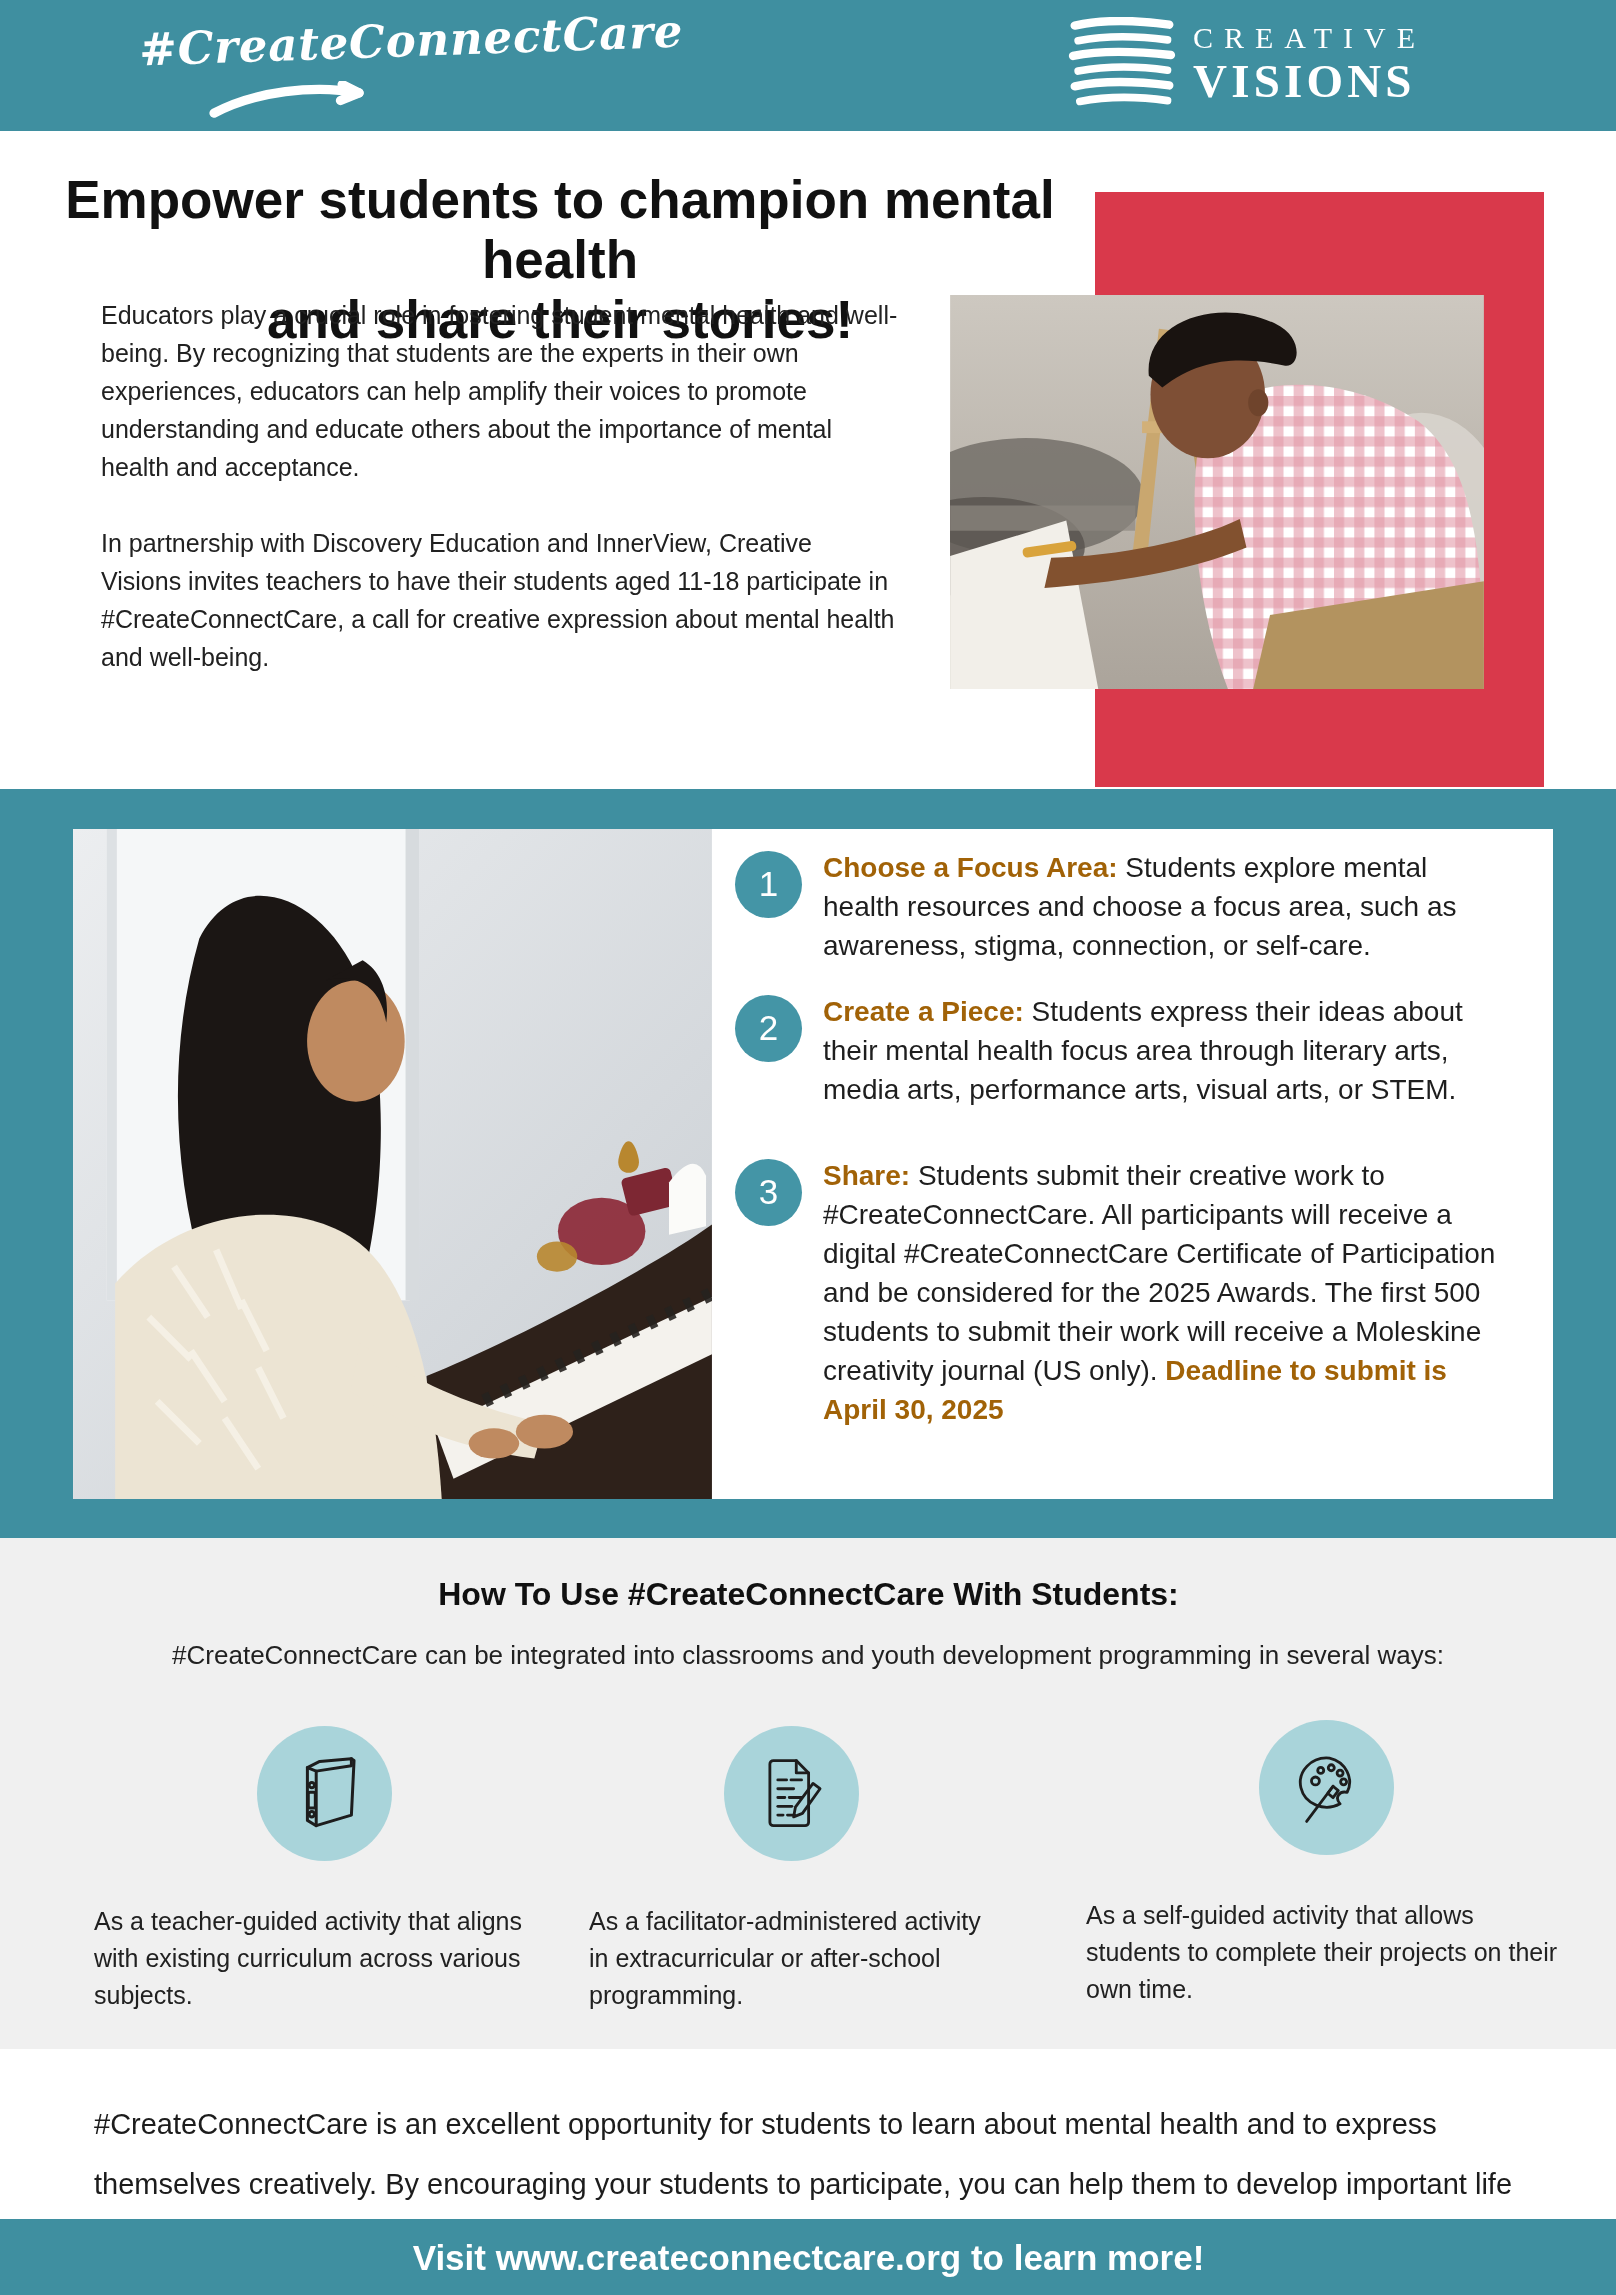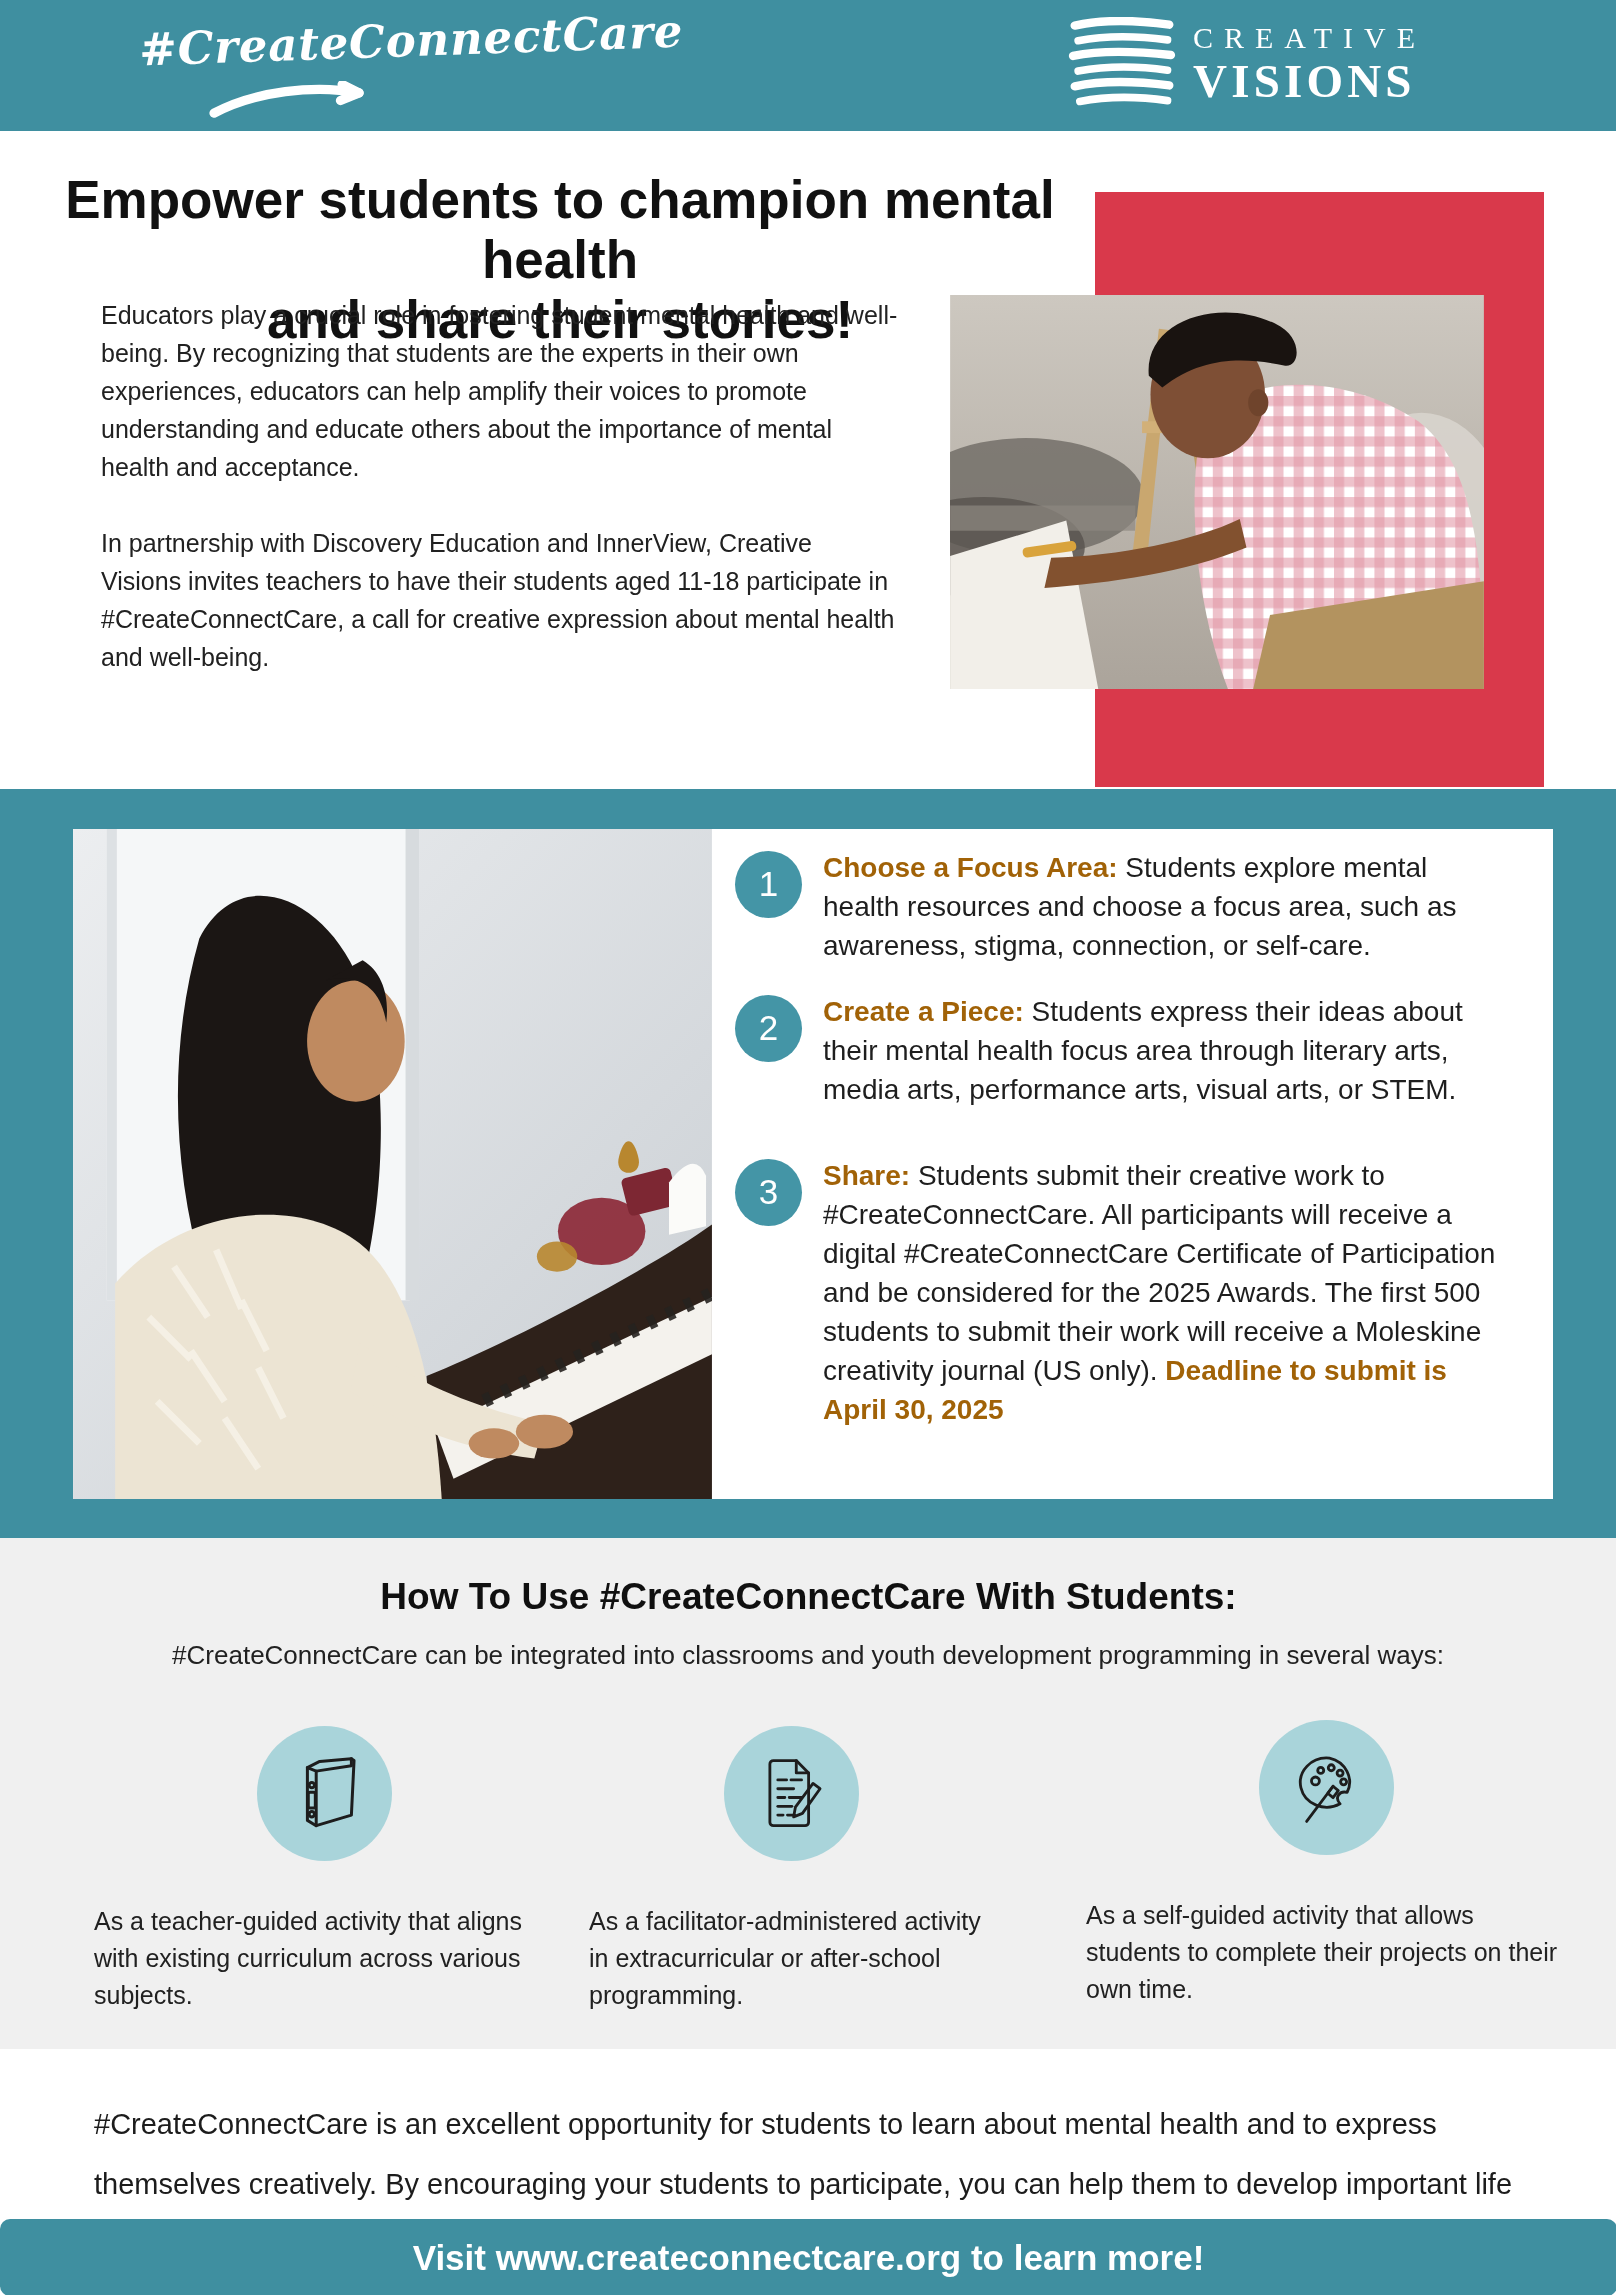--- a/index.html
+++ b/index.html
@@ -33,33 +33,33 @@
   .step{display:flex;gap:21px;}
   .step.s1{margin-bottom:27px;} .step.s2{margin-bottom:47px;}
   .step-badge{flex:0 0 67px;width:67px;height:67px;border-radius:50%;background:#4495A6;color:#fff;
               font-size:35px;display:flex;align-items:center;justify-content:center;margin-top:3.4px;}
   .step-text{font-size:28px;line-height:39px;color:#1e1e1e;}
   .step-text b{color:#a16207;}
 
   
   .howto{position:absolute;left:0;top:1538px;width:1617px;height:511px;background:#F0F0F0;}
   .howto-heading{position:absolute;left:0;top:1576px;width:1617px;text-align:center;
-                 font-size:37px;font-weight:700;color:#101010;}
+                 font-size:32px;font-weight:700;color:#101010;}
   .howto-sub{position:absolute;left:109px;top:1627px;width:1398px;text-align:center;
              font-size:26px;line-height:56px;color:#212121;}
   .ht-col{position:absolute;top:1726px;}
   .ht-col.c1{left:94px;width:461px;} .ht-col.c2{left:589px;width:404px;} .ht-col.c3{left:1086px;width:480px;top:1720px;}
   .icon-circle{width:135px;height:135px;border-radius:50%;background:#A9D4DA;margin:0 auto;
                display:flex;align-items:center;justify-content:center;}
   .ht-text{margin-top:42px;font-size:25px;line-height:37px;color:#212121;text-align:left;}
 
   
   .closing{position:absolute;left:94px;top:2065px;width:1445px;font-size:29px;line-height:60px;color:#1c1c1c;}
   .footer-bar{position:absolute;left:0;top:2219px;width:1617px;height:77px;background:#3F8FA0;
-              display:flex;align-items:center;justify-content:center;border-radius:10px;}
+              display:flex;align-items:center;justify-content:center;}
   .footer-text{color:#fff;font-size:35px;font-weight:700;}
 </style>
 </head>
 <body>
 
 <div class="page">
 
   <div class="header-bar">
     <div class="script-logo">#CreateConnectCare</div>
     <svg class="swoosh" width="177" height="39" viewBox="0 0 210 46">

